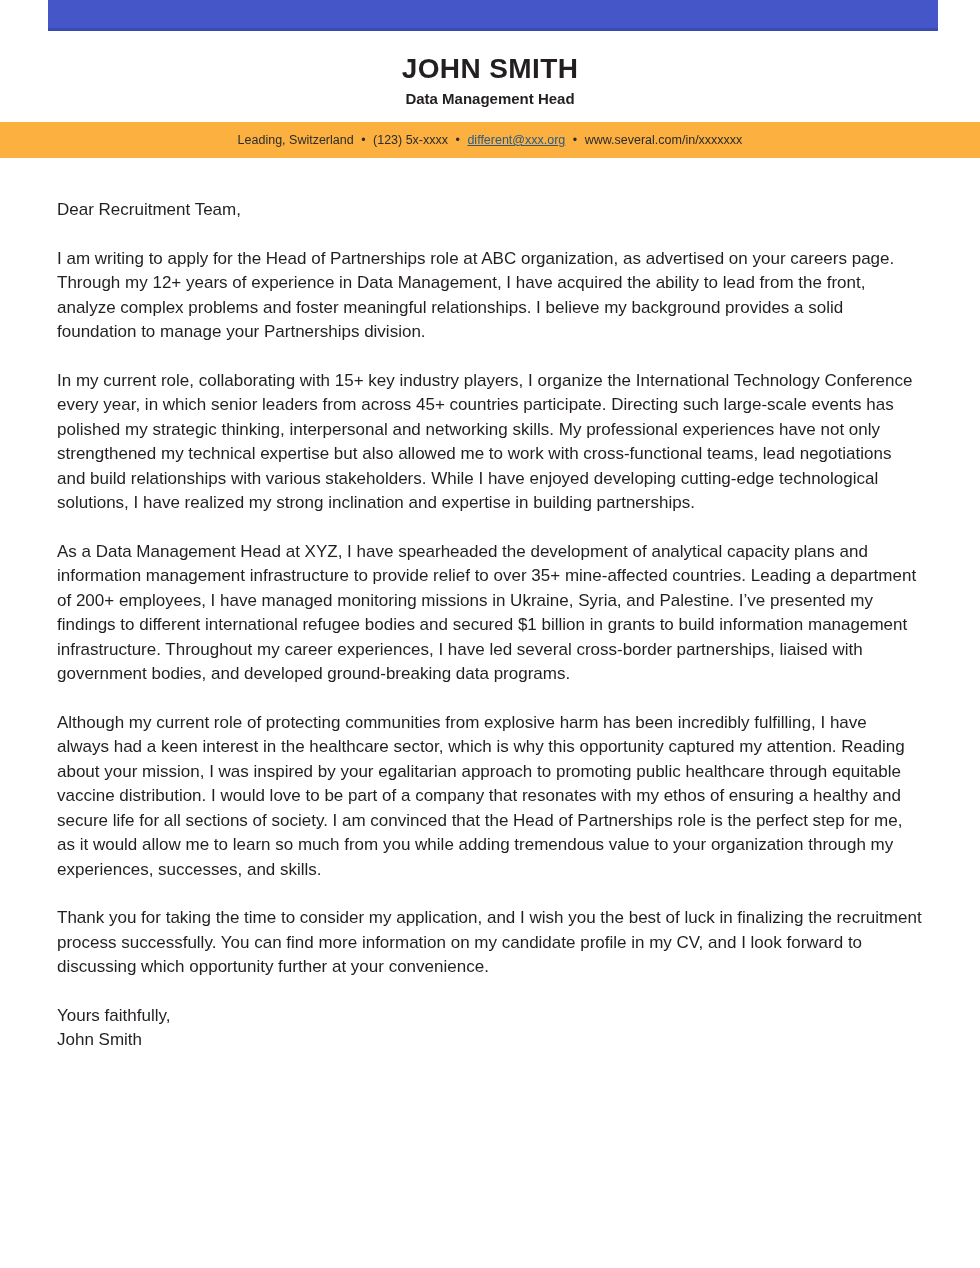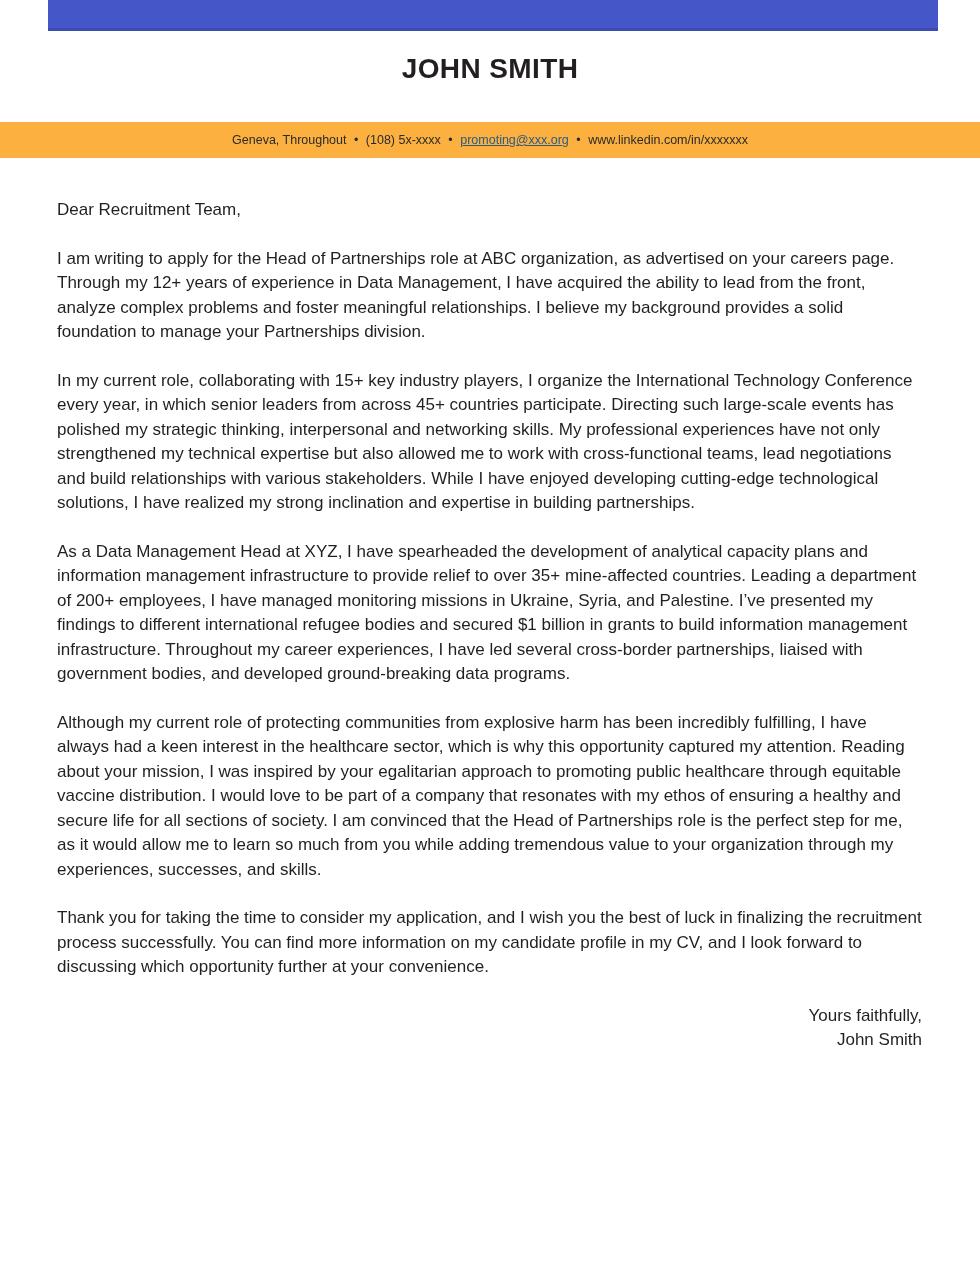--- a/index.html
+++ b/index.html
@@ -105,49 +105,49 @@
     line-height: 24.5px;
     color: #231f20;
   }
 
   .salutation {
     margin-bottom: 24px !important;
   }
 
   .sign-off {
     margin-top: 16px;
-    text-align: right;
   }
 
   .sign-off div {
     font-size: 17px;
     line-height: 24.5px;
     color: #231f20;
   }
 </style>
 </head>
 <body>
 
 <div class="page">
 
   <div class="blue-bar"></div>
 
   <div class="header-id">
     <h1 class="name">JOHN SMITH</h1>
+    <div class="job-title">Data Management Head</div>
   </div>
 
   <div class="contact-band">
     <div class="contact-line">
-      <span>Geneva, Throughout</span>
+      <span>Leading, Switzerland</span>
       <span class="sep">•</span>
-      <span>(108) 5x-xxxx</span>
+      <span>(123) 5x-xxxx</span>
       <span class="sep">•</span>
-      <span class="email-link">promoting@xxx.org</span>
+      <span class="email-link">different@xxx.org</span>
       <span class="sep">•</span>
-      <span>www.linkedin.com/in/xxxxxxx</span>
+      <span>www.several.com/in/xxxxxxx</span>
     </div>
   </div>
 
   <div class="letter-body">
     <p class="salutation">Dear Recruitment Team,</p>
     <p>I am writing to apply for the Head of Partnerships role at ABC organization, as advertised on your careers page. Through my 12+ years of experience in Data Management, I have acquired the ability to lead from the front, analyze complex problems and foster meaningful relationships. I believe my background provides a solid foundation to manage your Partnerships division.</p>
     <p>In my current role, collaborating with 15+ key industry players, I organize the International Technology Conference every year, in which senior leaders from across 45+ countries participate. Directing such large-scale events has polished my strategic thinking, interpersonal and networking skills. My professional experiences have not only strengthened my technical expertise but also allowed me to work with cross-functional teams, lead negotiations and build relationships with various stakeholders. While I have enjoyed developing cutting-edge technological solutions, I have realized my strong inclination and expertise in building partnerships.</p>
     <p>As a Data Management Head at XYZ, I have spearheaded the development of analytical capacity plans and information management infrastructure to provide relief to over 35+ mine-affected countries. Leading a department of 200+ employees, I have managed monitoring missions in Ukraine, Syria, and Palestine. I’ve presented my findings to different international refugee bodies and secured $1 billion in grants to build information management infrastructure. Throughout my career experiences, I have led several cross-border partnerships, liaised with government bodies, and developed ground-breaking data programs.</p>
     <p>Although my current role of protecting communities from explosive harm has been incredibly fulfilling, I have always had a keen interest in the healthcare sector, which is why this opportunity captured my attention. Reading about your mission, I was inspired by your egalitarian approach to promoting public healthcare through equitable vaccine distribution. I would love to be part of a company that resonates with my ethos of ensuring a healthy and secure life for all sections of society. I am convinced that the Head of Partnerships role is the perfect step for me, as it would allow me to learn so much from you while adding tremendous value to your organization through my experiences, successes, and skills.</p>
     <p>Thank you for taking the time to consider my application, and I wish you the best of luck in finalizing the recruitment process successfully. You can find more information on my candidate profile in my CV, and I look forward to discussing which opportunity further at your convenience.</p>

